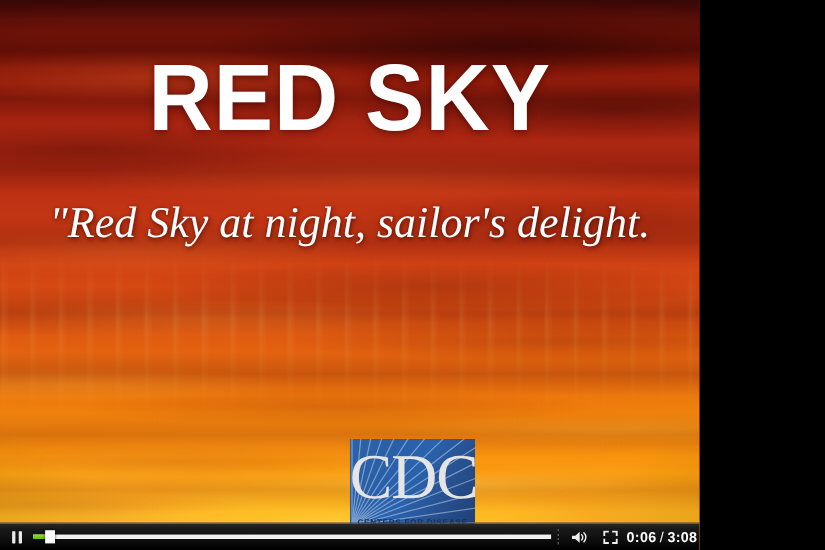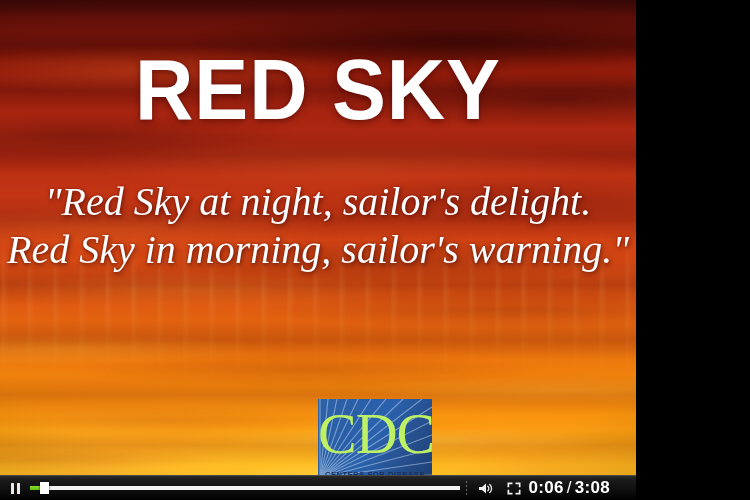--- a/index.html
+++ b/index.html
@@ -158,21 +158,21 @@
     position: absolute;
     inset: 0;
     overflow: hidden;
   }
   .cdc-rays svg { display: block; }
   .cdc-text {
     position: absolute;
     left: 0; right: 0;
     top: 4px;
     text-align: center;
-    color: #bef264;
+    color: #e5e5e5;
     font-family: "Liberation Serif", serif;
     font-weight: 400;
     font-size: 58px;
     line-height: 62px;
     letter-spacing: -1px;
   }
   .cdc-sub {
     position: absolute;
     left: 318px;
     top: 470px;
@@ -266,44 +266,43 @@
     justify-content: center;
     height: 24px;
     cursor: pointer;
   }
   .vol { width: 26px; }
   .fs  { width: 30px; }
   .time {
     flex: 0 0 auto;
     color: #ffffff;
     font-family: "Liberation Sans", sans-serif;
-    font-size: 17px;
+    font-size: 13px;
     font-weight: 700;
     letter-spacing: 0.3px;
-    padding-right: 26px;
+    padding-right: 2px;
     white-space: nowrap;
   }
   .time .sl { padding: 0 3px; font-weight: 400; }
 </style>
 </head>
 <body>
 
 <div id="player">
 
   <div class="sky"></div>
   <div class="clouds-a"></div>
   <div class="clouds-b"></div>
   <div class="rays"></div>
   <div class="vignette"></div>
 
   <div class="title">RED SKY</div>
 
   <div class="quote">
     <span class="line">"Red Sky at night, sailor's delight.</span>
-    <span class="line">Red Sky in morning, sailor's warning."</span>
   </div>
 
   <div class="cdc-logo">
     <div class="cdc-square"></div>
     <div class="cdc-rays">
       <svg width="114" height="79" viewBox="0 0 114 79" aria-hidden="true">
         <g stroke="#bcd3ee" stroke-width="1.1" opacity="0.55" fill="none">
           <line x1="2" y1="79" x2="2" y2="0"></line>
           <line x1="2" y1="79" x2="10" y2="0"></line>
           <line x1="2" y1="79" x2="19" y2="0"></line>

